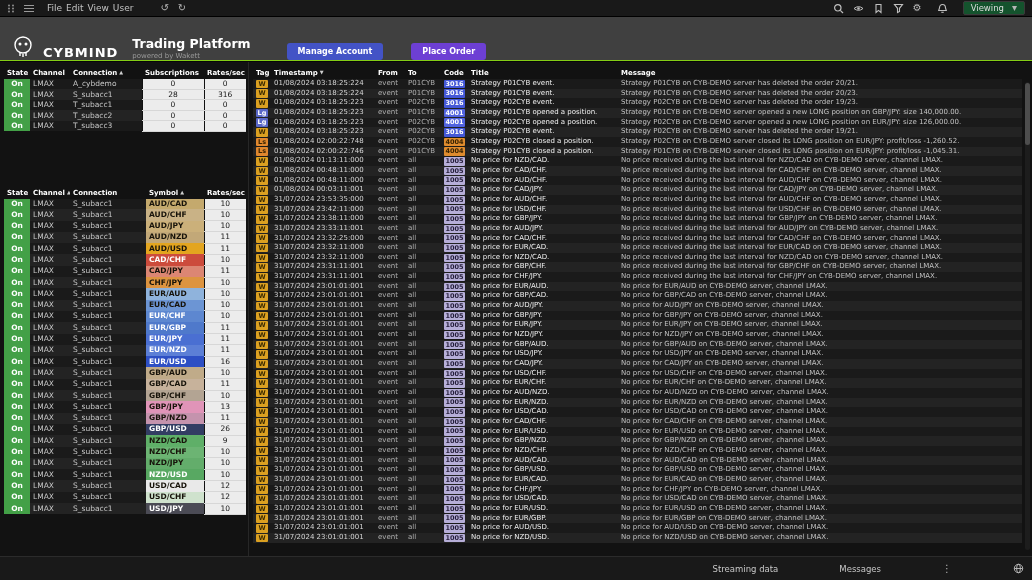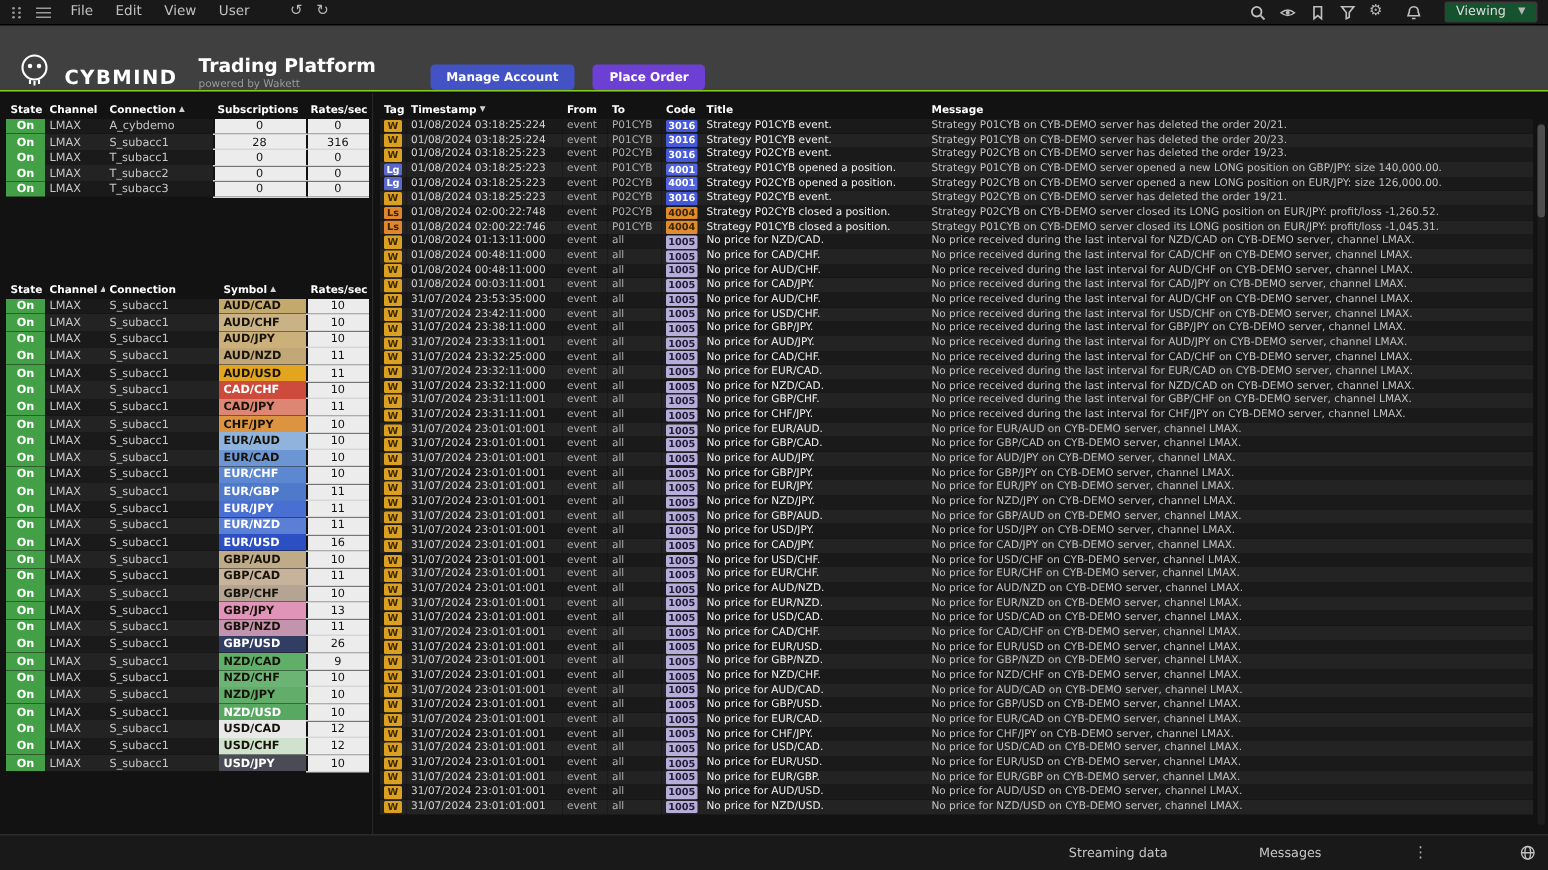--- a/index.html
+++ b/index.html
@@ -4,37 +4,37 @@
 <style>
   * { margin:0; padding:0; box-sizing:border-box; }
   html,body { width:1032px; height:580px; overflow:hidden; background:#070707;
     font-family:"DejaVu Sans", sans-serif; color:#c8c8c8; }
 
   
   .menubar { height:17px; background:#191919; display:flex; align-items:center;
     padding:0 7px; gap:9px; font-size:9px; color:#c2c2c2; border-bottom:1px solid #000; }
   .mb-icon { display:inline-flex; align-items:center; cursor:pointer; color:#b5b5b5; }
   .glyph { font-size:10px; line-height:1; color:#b5b5b5; }
-  .menu-items { display:flex; gap:15px; margin-left:4px; }
+  .menu-items { display:flex; gap:4px; margin-left:4px; }
   .menu-item { cursor:pointer; }
   .mb-undo { margin-left:18px; }
   .mb-right { margin-left:auto; display:flex; align-items:center; gap:9px; }
   .viewing { display:flex; align-items:center; gap:8px; background:#14532d;
     border:1px solid #3a3a3a; border-radius:2px; padding:1px 7px; font-size:8.5px;
     color:#ddd; margin-left:6px; cursor:pointer; }
 
   
   .appheader { height:44px; background:#404040; display:flex; align-items:flex-end;
     padding:0 10px; border-bottom:1px solid #84cc16; }
   .logo { display:inline-flex; margin-right:7px; }
   .brand { font-size:13px; font-weight:bold; color:#fff; letter-spacing:1px; margin-right:14px; }
   .titleblock { margin-right:36px; }
   .app-title { font-size:12.5px; font-weight:bold; color:#fff; }
   .app-sub { font-size:7px; color:#9a9a9a; margin-top:1px; }
-  .hdr-buttons { display:flex; gap:12px; }
+  .hdr-buttons { display:flex; gap:28px; }
   .btn { border:none; border-radius:3px; height:17px; padding:0 11px; font-size:8px;
     font-weight:bold; color:#fff; cursor:pointer; font-family:inherit; }
   .btn-blue { background:#4353c6; }
   .btn-purple { background:#6d3fd4; }
 
   
   .main { position:absolute; top:62px; bottom:24px; left:0; right:0; display:flex; }
   .leftpanel { width:249px; background:#121212; border-right:1px solid #272727;
     padding:6px 3px 0 4px; }
   .events { flex:1; background:#121212; padding:6px 10px 0 4px; position:relative; overflow:hidden; }

